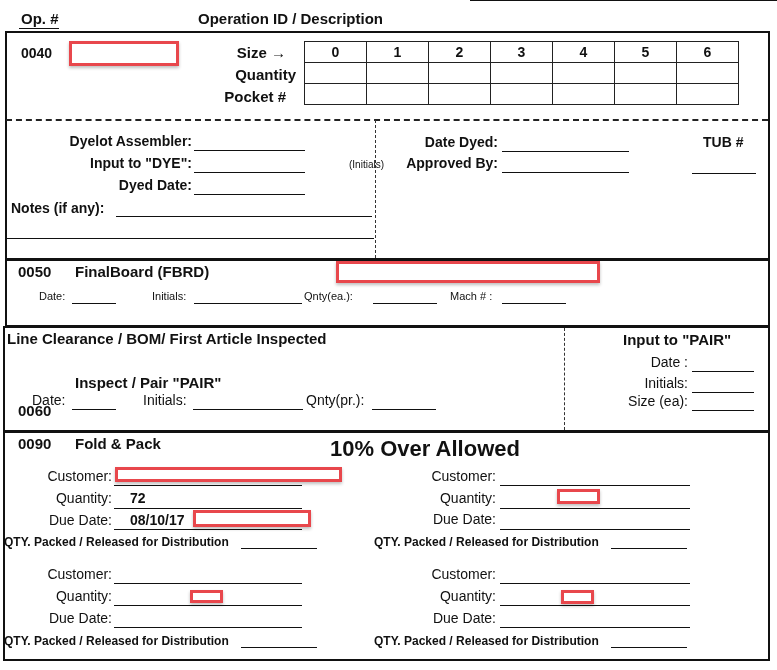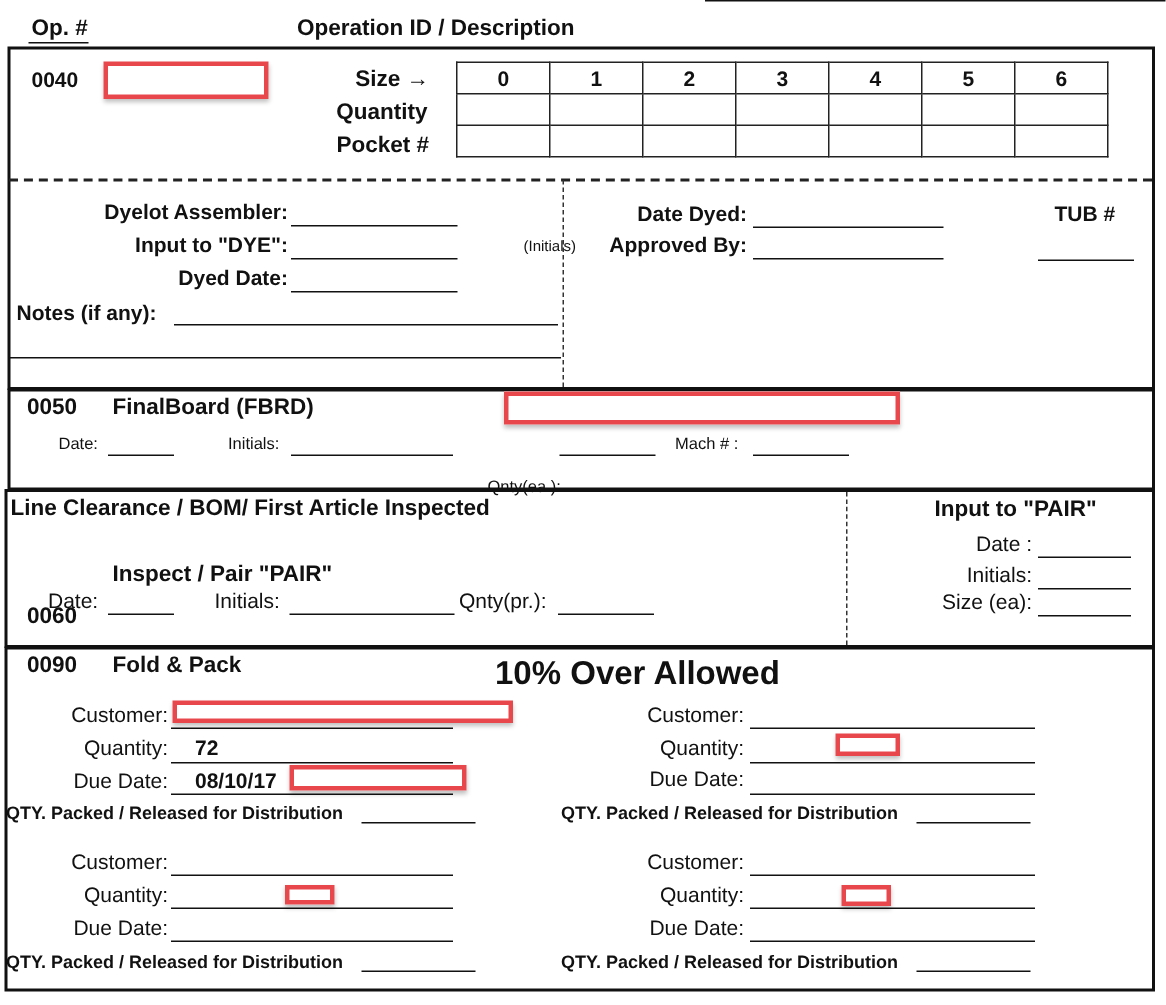--- a/index.html
+++ b/index.html
@@ -30,21 +30,21 @@
 <div class="lbl b f15" style="left:21px;top:10px;">Op. #</div>
 <div class="hline" style="left:19px;top:28px;width:40px;border-top-width:1px;"></div>
 <div class="lbl b f15" style="left:198px;top:10px;">Operation ID / Description</div>
 <div class="hline" style="left:470px;top:0px;width:310px;border-top-width:1px;"></div>
 
 <div class="box" style="left:5px;top:31px;width:765px;height:229px;"></div>
 <div class="lbl b f14" style="left:21px;top:45px;">0040</div>
 <div class="redact" style="left:69px;top:41px;width:110px;height:25px;"></div>
 
 <div class="lbl b f15 rt" style="left:196px;top:44px;width:90px;">Size →</div>
-<div class="lbl b f15 rt" style="left:195px;top:66px;width:90px;text-align:right;">Quantity</div>
+<div class="lbl b f15 rt" style="left:206px;top:66px;width:90px;text-align:right;">Quantity</div>
 <div class="lbl b f15 rt" style="left:196px;top:88px;width:90px;">Pocket #</div>
 
 <table class="sizes">
   <tbody>
       <tr>
     <td>0</td>
     <td>1</td>
     <td>2</td>
     <td>3</td>
     <td>4</td>
@@ -95,21 +95,21 @@
 
 <div class="box" style="left:5px;top:259px;width:765px;height:68px;"></div>
 <div class="lbl b f15" style="left:18px;top:263px;">0050</div>
 <div class="lbl b f15" style="left:75px;top:263px;">FinalBoard (FBRD)</div>
 <div class="redact" style="left:336px;top:261px;width:264px;height:22px;"></div>
 
 <div class="lbl f11" style="left:39px;top:290px;">Date:</div>
 <div class="blank" style="left:72px;top:303px;width:44px;"></div>
 <div class="lbl f11" style="left:152px;top:290px;">Initials:</div>
 <div class="blank" style="left:194px;top:303px;width:108px;"></div>
-<div class="lbl f11" style="left:325px;top:290px;margin-top:29px;">Qnty(ea.):</div>
+<div class="lbl f11" style="left:304px;top:290px;">Qnty(ea.):</div>
 <div class="blank" style="left:373px;top:303px;width:64px;"></div>
 <div class="lbl f11" style="left:450px;top:290px;">Mach # :</div>
 <div class="blank" style="left:502px;top:303px;width:64px;"></div>
 
 <div class="box" style="left:3px;top:326px;width:767px;height:106px;"></div>
 <div class="lbl b f15" style="left:7px;top:330px;">Line Clearance / BOM/ First Article Inspected</div>
 <div class="dash-v" style="left:564px;top:328px;height:102px;"></div>
 
 <div class="lbl b f15" style="left:18px;top:374px;margin-top:28px;">0060</div>
 <div class="lbl b f15" style="left:75px;top:374px;">Inspect / Pair "PAIR"</div>

